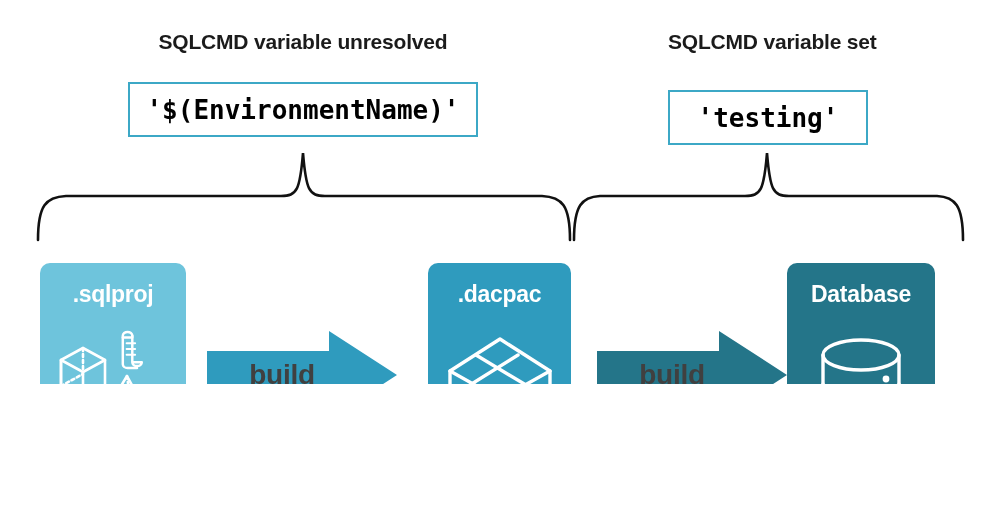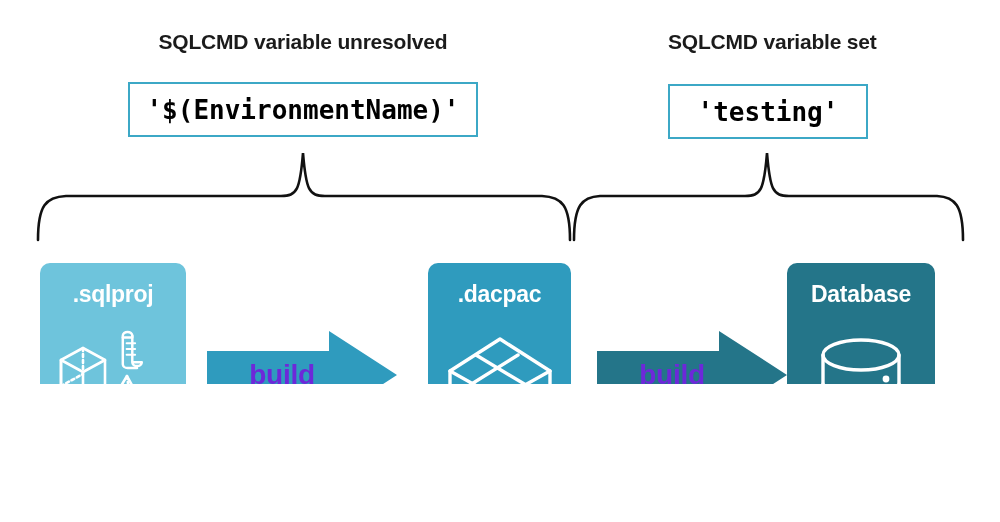--- a/index.html
+++ b/index.html
@@ -42,21 +42,21 @@
     display: flex;
     align-items: center;
     justify-content: center;
     font-family: "DejaVu Sans Mono", "Liberation Mono", monospace;
     font-size: 26px;
     color: #000000;
     letter-spacing: 0px;
     font-weight: bold;
   }
   #code-box-left  { left: 128px; top: 82px; width: 350px; height: 55px; }
-  #code-box-right { left: 668px; top: 84px; width: 200px; height: 55px; }
+  #code-box-right { left: 668px; top: 90px; width: 200px; height: 55px; }
 
   
   #braces {
     position: absolute;
     left: 0; top: 0;
     width: 1000px; height: 522px;
     pointer-events: none;
   }
 
   
@@ -107,21 +107,21 @@
     left: 0;
     top: 0;
     width: 150px;
     height: 88px;
     display: flex;
     align-items: center;
     justify-content: center;
     font-family: "Liberation Sans", sans-serif;
     font-weight: bold;
     font-size: 28px;
-    color: #6d28d9;
+    color: #404040;
     letter-spacing: -0.3px;
     white-space: nowrap;
   }
 </style>
 </head>
 <body>
 
 <div id="stage">
 
   <div class="caption" id="caption-left">SQLCMD variable unresolved</div>

